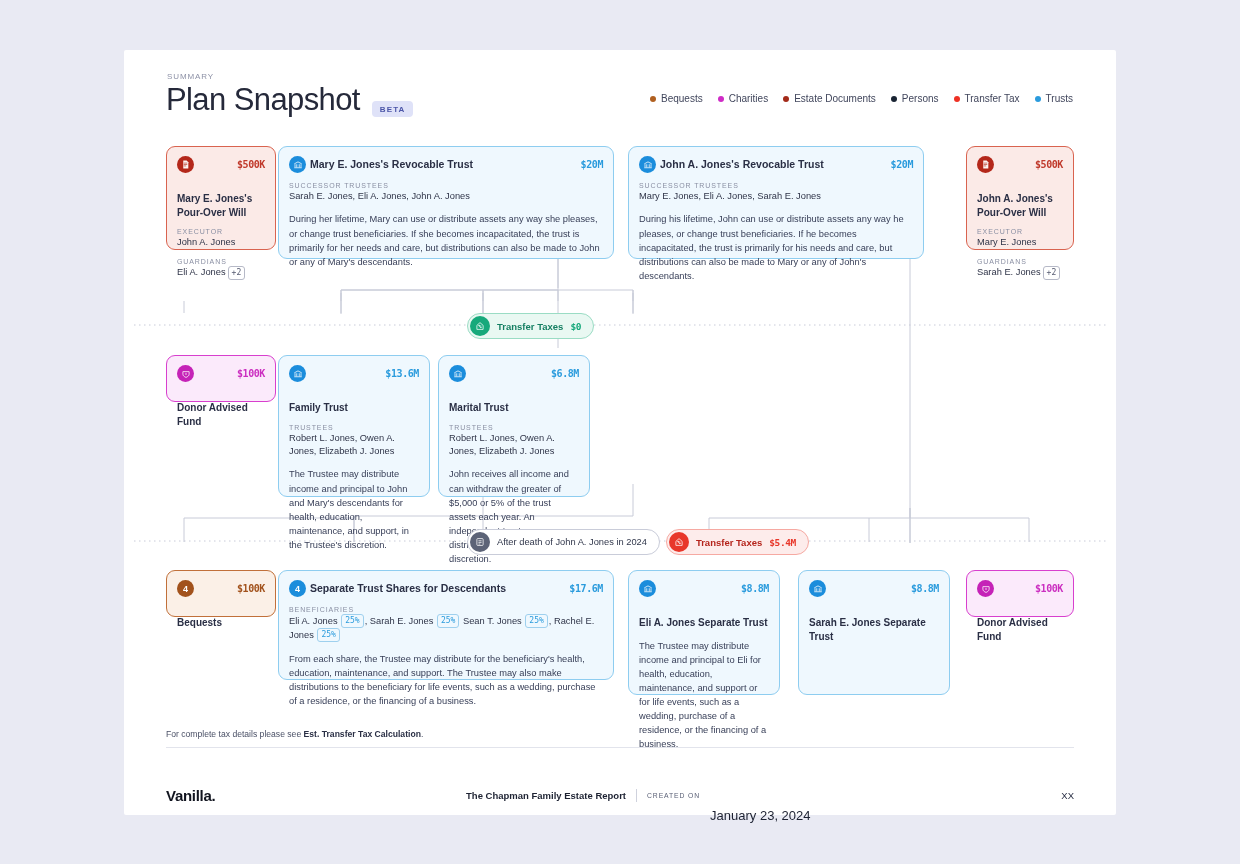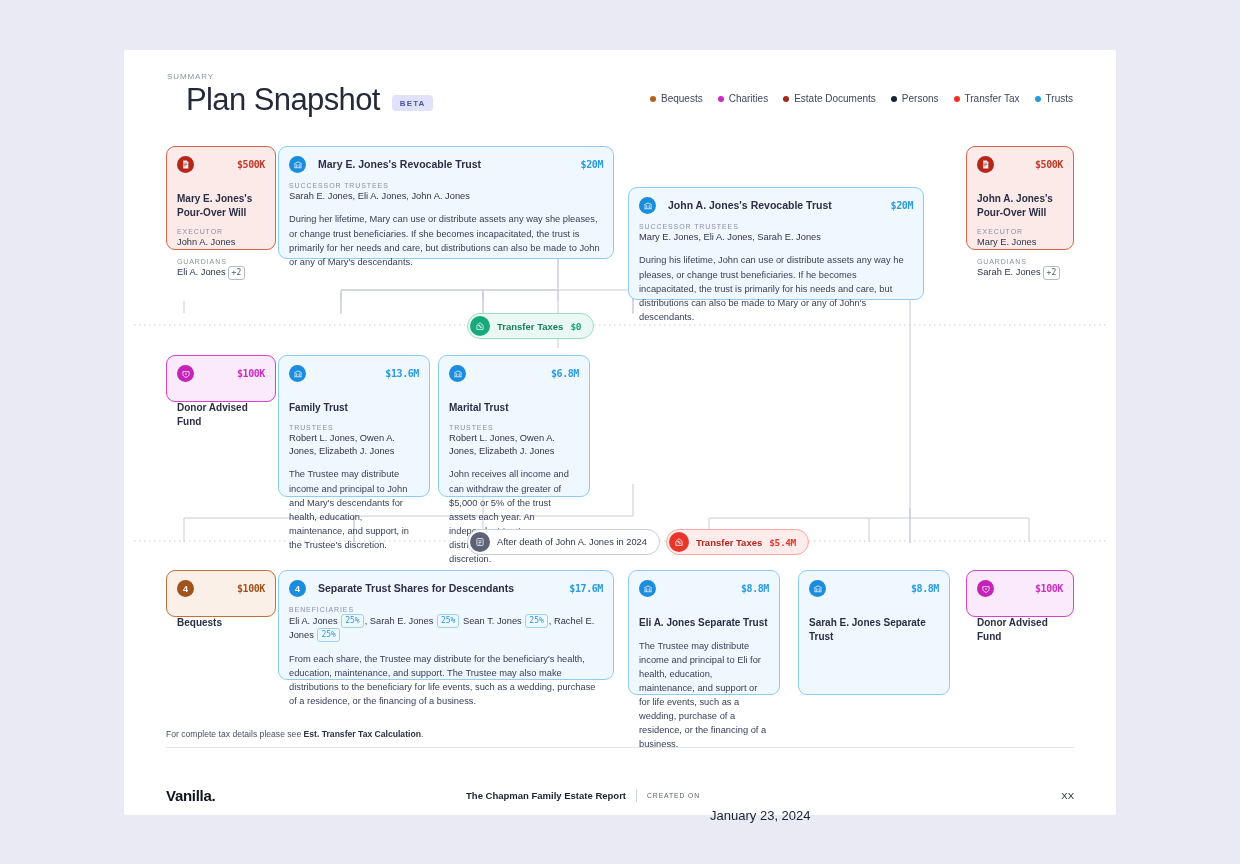--- a/index.html
+++ b/index.html
@@ -16,21 +16,21 @@
     background: #ffffff;
     border-radius: 2px;
   }
 
   
   .eyebrow {
     position: absolute; left: 43px; top: 22px;
     font-size: 8px; letter-spacing: 0.9px; color: #8d91a6;
     font-weight: 400;
   }
-  .title-row { position: absolute; left: 42px; top: 33px; display: flex; align-items: center; gap: 12px; margin-left: 20px; }
+  .title-row { position: absolute; left: 42px; top: 33px; display: flex; align-items: flex-end; gap: 12px; }
   .title {
     font-size: 31px; color: #25293a; font-weight: 400;
     letter-spacing: -0.6px; line-height: 1.1;
   }
   .beta-chip {
     background: #dfe2f8; color: #4b55a8; font-size: 8px; font-weight: 700;
     letter-spacing: 1.1px; padding: 4px 8px 3px; border-radius: 4px;
     margin-top: 5px;
   }
   .legend {
@@ -52,21 +52,21 @@
     position: absolute;
     border-radius: 9px;
     border: 1px solid;
     padding: 9px 10px 10px;
   }
   .card.blue { background: #eff8fe; border-color: #8ecdf0; }
   .card.red  { background: #fbeae7; border-color: #d9634f; }
   .card.pink { background: #fbeafb; border-color: #d83fce; }
   .card.tan  { background: #fbf0e7; border-color: #c1703a; }
 
-  .card-head { display: flex; align-items: center; gap: 12px; }
+  .card-head { display: flex; align-items: center; gap: 4px; }
   .badge {
     width: 17px; height: 17px; border-radius: 50%;
     display: flex; align-items: center; justify-content: center;
     flex: 0 0 auto; color: #fff;
   }
   .badge svg { display: block; }
   .badge.blue { background: #1b8ddc; }
   .badge.red  { background: #b4271a; }
   .badge.pink { background: #c522b7; }
   .badge.tan  { background: #a2521c; font-size: 9px; font-weight: 700; }
@@ -255,21 +255,21 @@
             </svg>
         </span>
         <span class="card-title">Mary E. Jones's Revocable Trust</span>
         <span class="amount blue">$20M</span>
       </div>
       <div class="sect-label">SUCCESSOR TRUSTEES</div>
       <div class="sect-value">Sarah E. Jones, Eli A. Jones, John A. Jones</div>
       <div class="body-text">During her lifetime, Mary can use or distribute assets any way she pleases, or change trust beneficiaries. If she becomes incapacitated, the trust is primarily for her needs and care, but distributions can also be made to John or any of Mary's descendants.</div>
     </div>
 
-    <div class="card blue" style="left:504px; top:8px; width:296px; height:113px;margin-top:41px;">
+    <div class="card blue" style="left:504px; top:8px; width:296px; height:113px;">
       <div class="card-head">
         <span class="badge blue">
           <svg width="10" height="10" viewBox="0 0 16 16" fill="none" stroke="#fff" stroke-width="1.2">
               <path d="M2 6.2 8 3l6 3.2M3.2 6.8v5M6 6.8v5M10 6.8v5M12.8 6.8v5M2 12.4h12"></path>
             </svg>
         </span>
         <span class="card-title">John A. Jones's Revocable Trust</span>
         <span class="amount blue">$20M</span>
       </div>
       <div class="sect-label">SUCCESSOR TRUSTEES</div>

